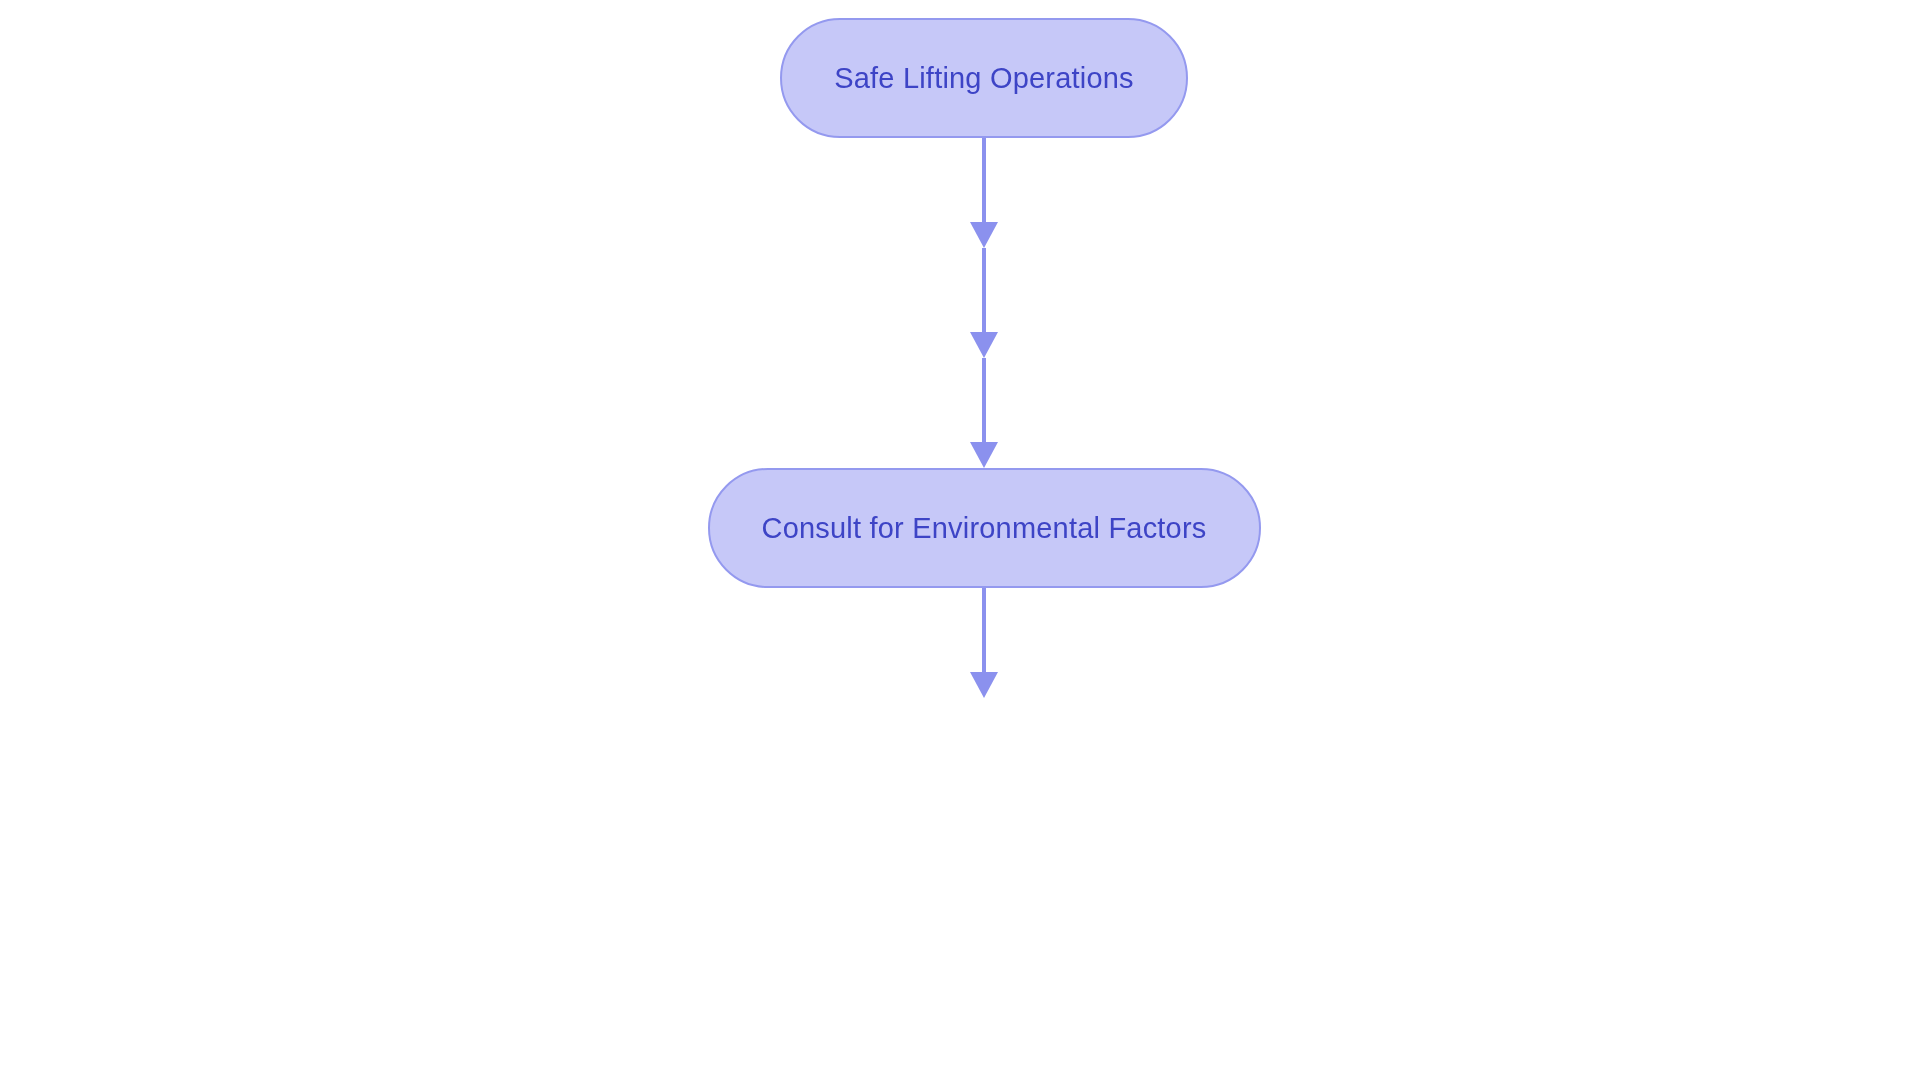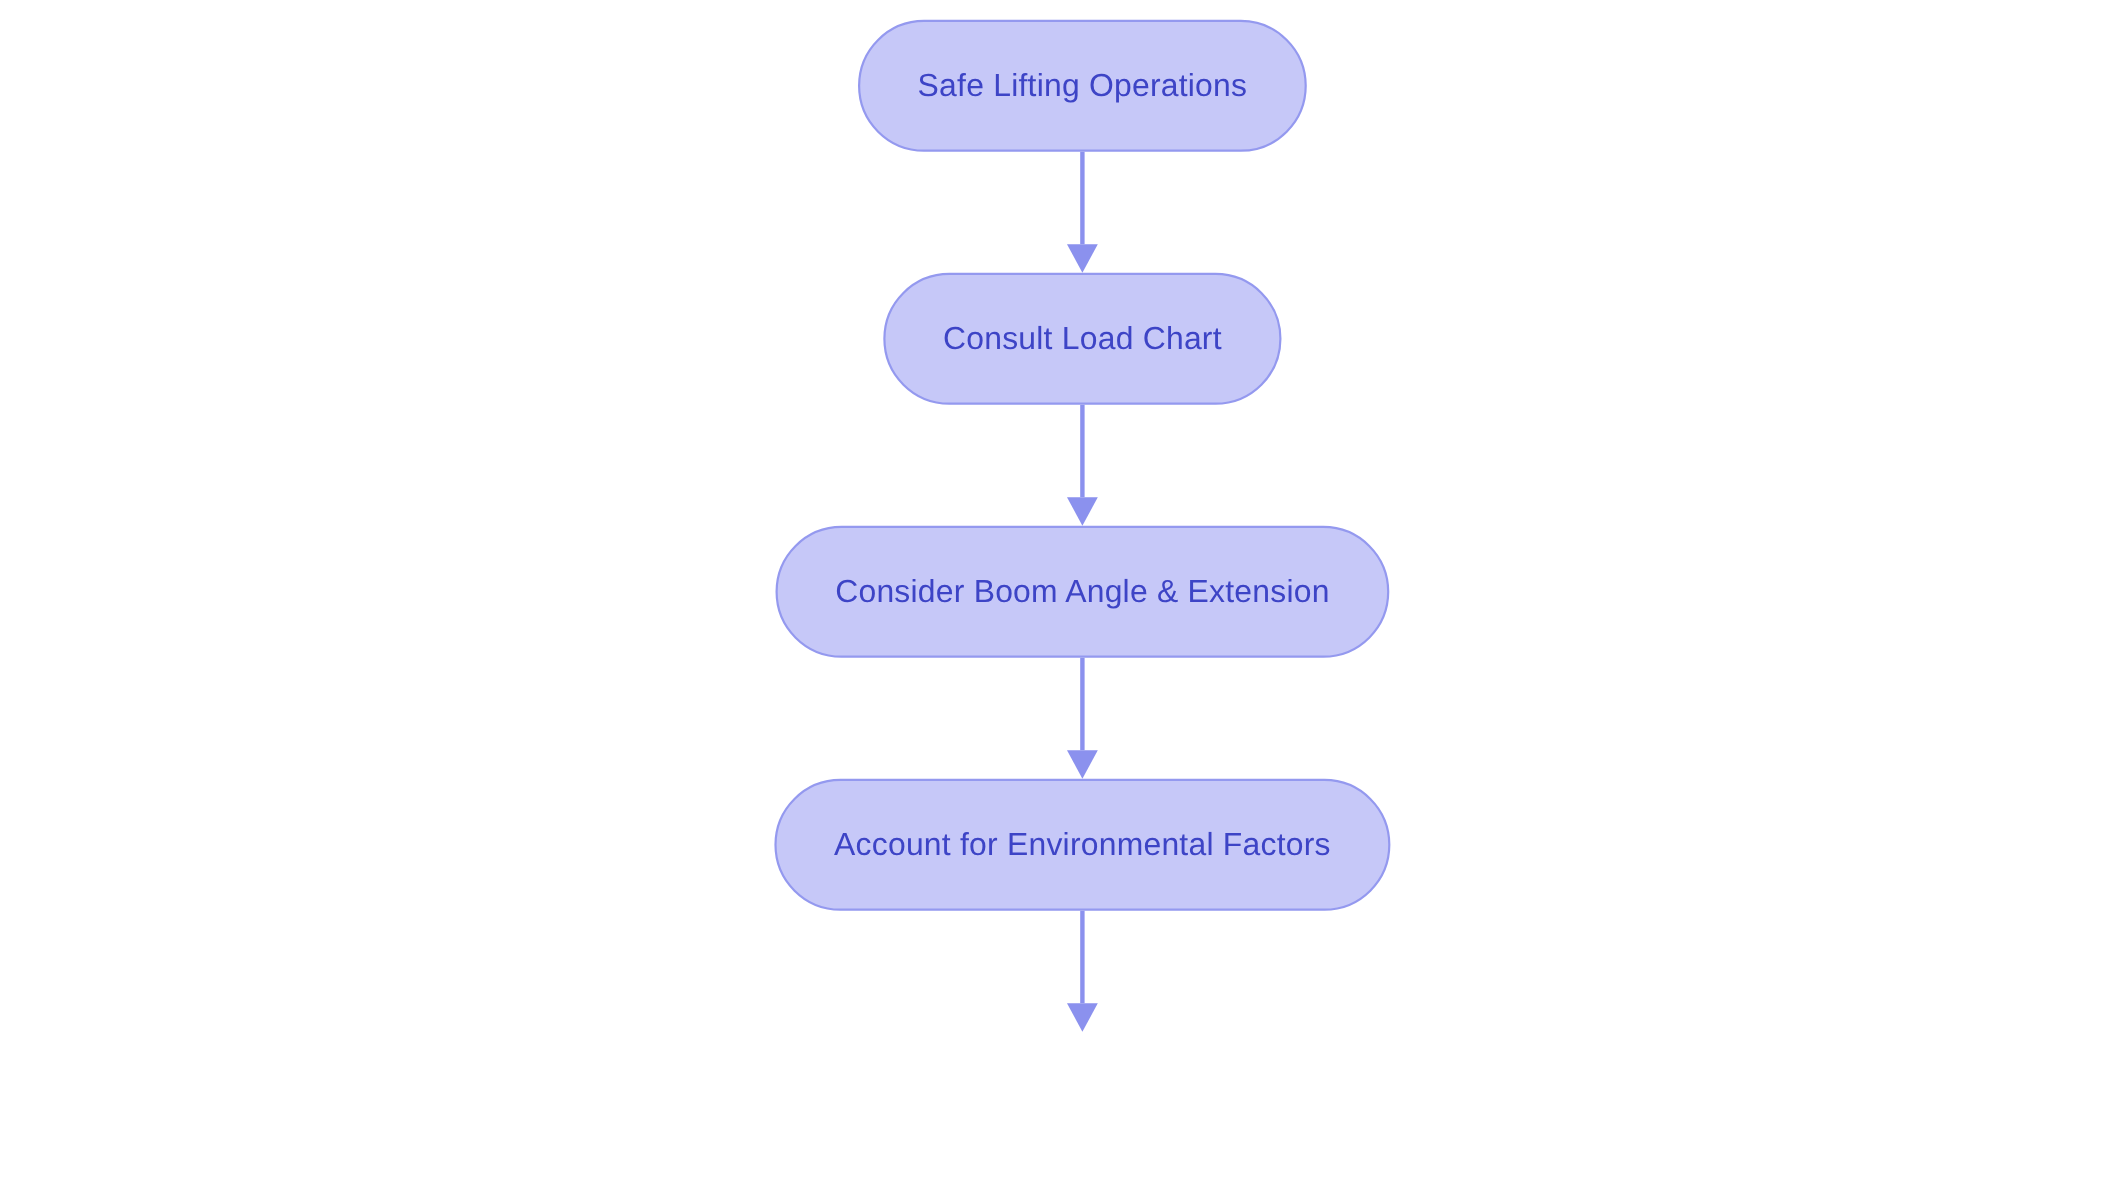--- a/index.html
+++ b/index.html
@@ -74,40 +74,34 @@
 
   <div class="flow-node">
     <span>Safe Lifting Operations</span>
   </div>
 
   <div class="flow-arrow">
     <div class="arrow-line"></div>
     <div class="arrow-head"></div>
   </div>
 
-  <div class="flow-node">
-    <span>Consult Load Chart</span>
+
+  <div class="flow-arrow">
+    <div class="arrow-line"></div>
+    <div class="arrow-head"></div>
   </div>
+
 
   <div class="flow-arrow">
     <div class="arrow-line"></div>
     <div class="arrow-head"></div>
   </div>
 
   <div class="flow-node">
-    <span>Consider Boom Angle &amp; Extension</span>
-  </div>
-
-  <div class="flow-arrow">
-    <div class="arrow-line"></div>
-    <div class="arrow-head"></div>
-  </div>
-
-  <div class="flow-node">
-    <span>Account for Environmental Factors</span>
+    <span>Consult for Environmental Factors</span>
   </div>
 
   <div class="flow-arrow">
     <div class="arrow-line"></div>
     <div class="arrow-head"></div>
   </div>
 
 
 </div>
 

